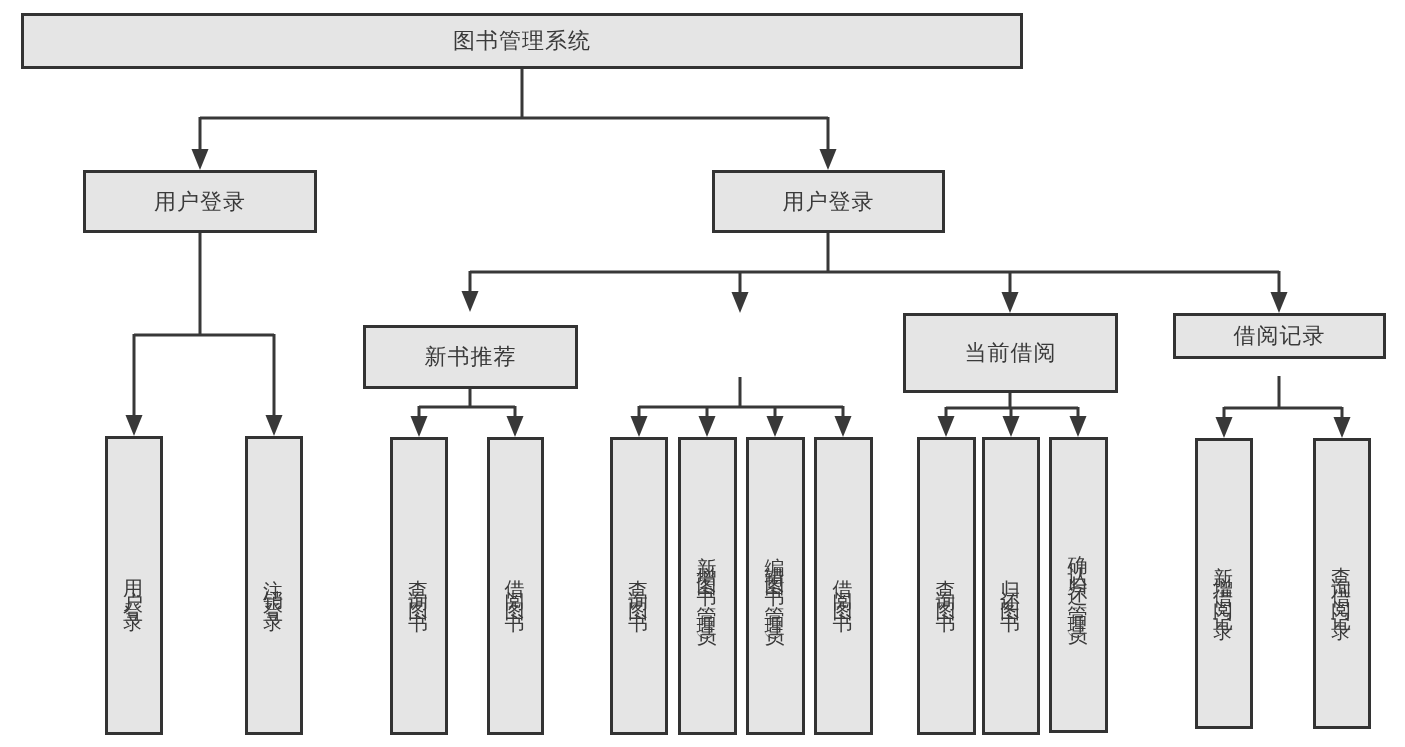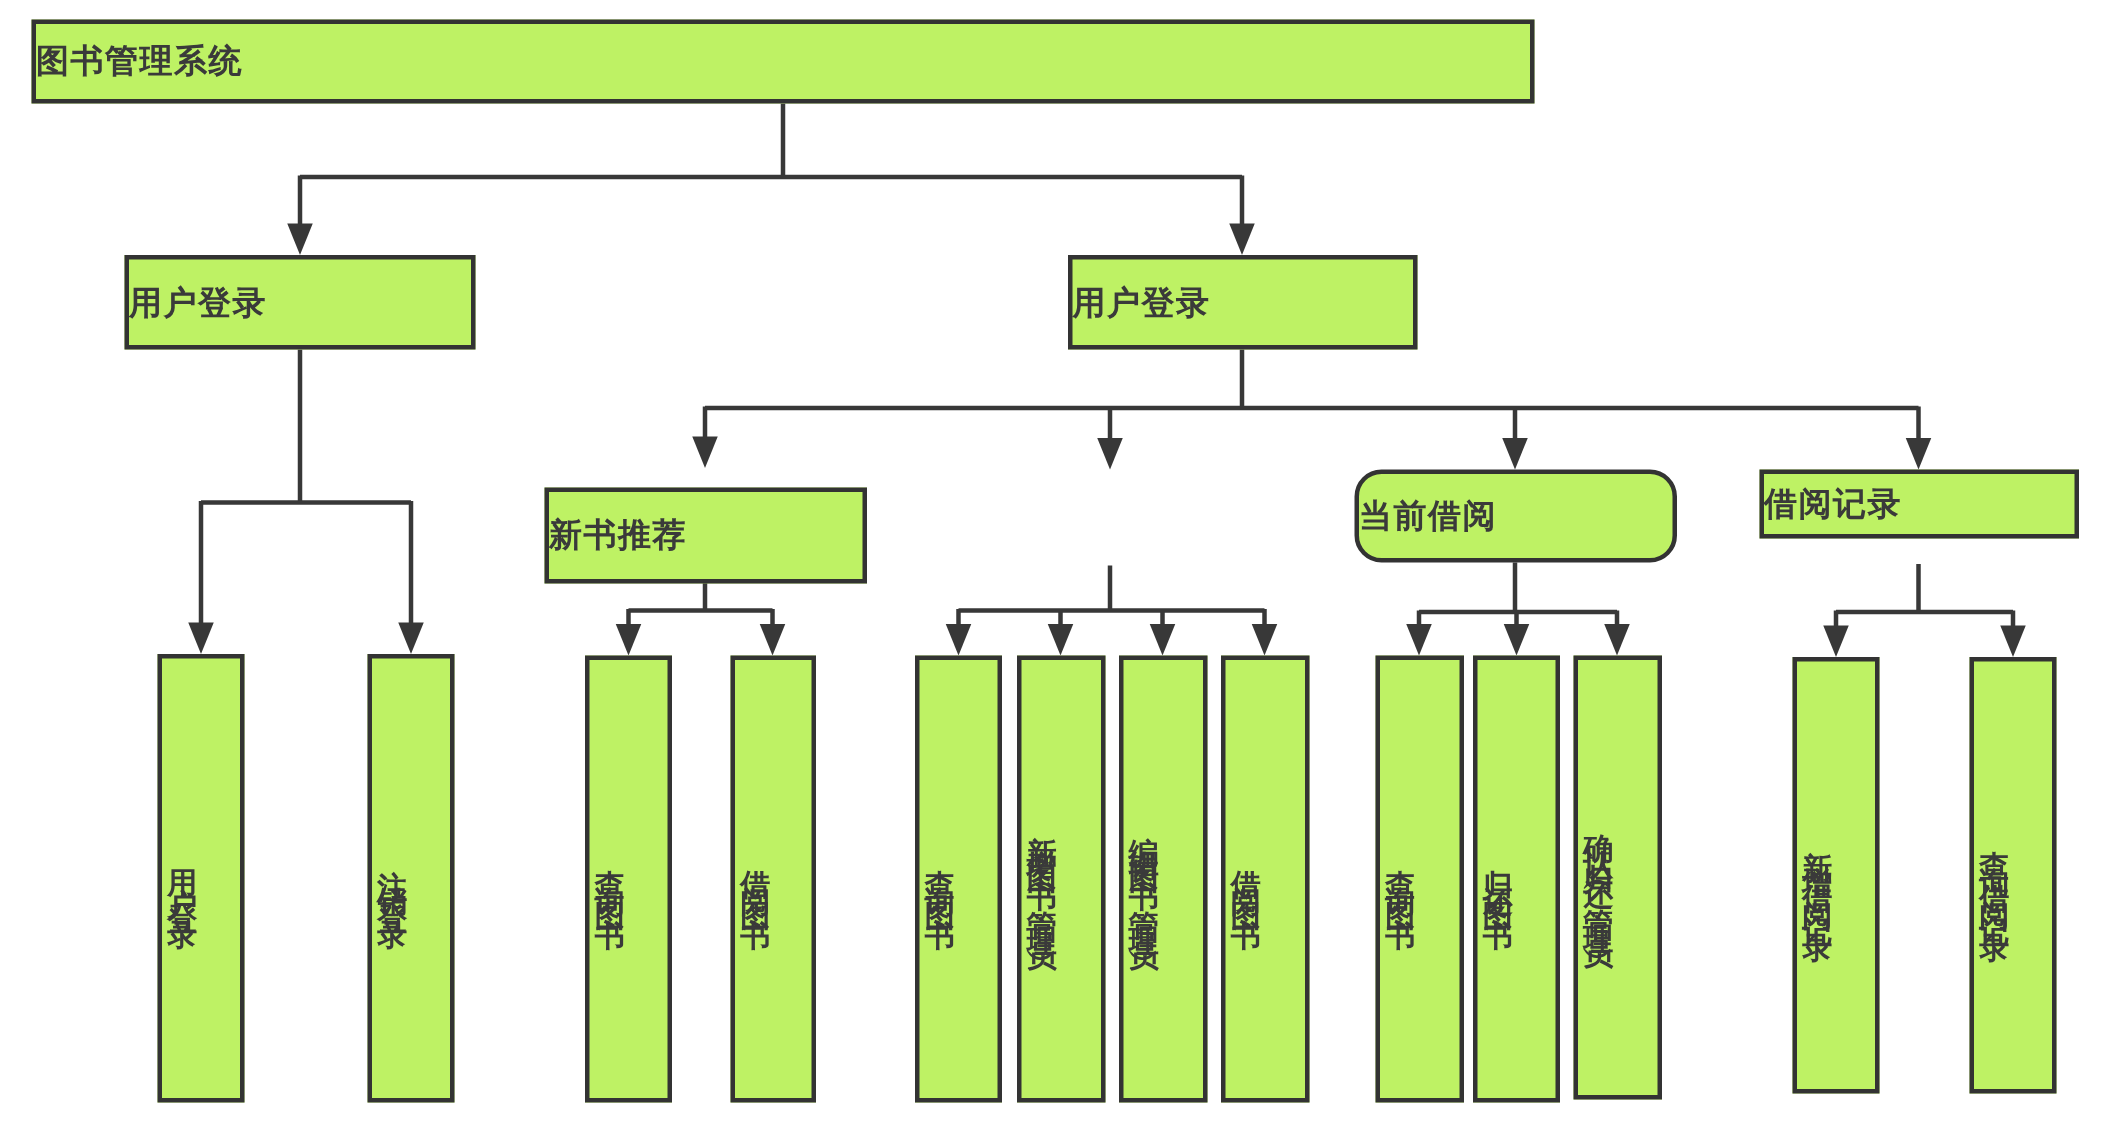--- a/index.html
+++ b/index.html
@@ -14,26 +14,25 @@
   #connectors {
     position: absolute;
     left: 0; top: 0;
     width: 1405px; height: 747px;
     pointer-events: none;
   }
   .node {
     position: absolute;
     box-sizing: border-box;
     border: 3px solid #333333;
-    background: #bef264;
+    background: #e5e5e5;
     display: flex;
     align-items: center;
-    justify-content: flex-start;
+    justify-content: center;
     color: #3a3a3a;
-    font-weight: bold;
   }
   .hlabel {
     font-size: 22px;
     letter-spacing: 1px;
     color: #3a3a3a;
     white-space: nowrap;
   }
   .vtext {
     writing-mode: vertical-lr;
     text-orientation: mixed;
@@ -105,21 +104,21 @@
   <div class="node" style="left:83px; top:170px; width:234px; height:63px;">
     <span class="hlabel">用户登录</span>
   </div>
   <div class="node" style="left:712px; top:170px; width:233px; height:63px;">
     <span class="hlabel">用户登录</span>
   </div>
 
   <div class="node" style="left:363px; top:312px; width:215px; height:64px;margin-top:13px;">
     <span class="hlabel">新书推荐</span>
   </div>
-  <div class="node" style="left:903px; top:313px; width:215px; height:62px;border-radius:18px;">
+  <div class="node" style="left:903px; top:313px; width:215px; height:80px;">
     <span class="hlabel">当前借阅</span>
   </div>
   <div class="node" style="left:1173px; top:313px; width:213px; height:46px;">
     <span class="hlabel">借阅记录</span>
   </div>
 
   <div class="node" style="left:105px; top:436px; width:58px; height:299px;">
     <span class="vtext">用户登录</span>
   </div>
   <div class="node" style="left:245px; top:436px; width:58px; height:299px;">

